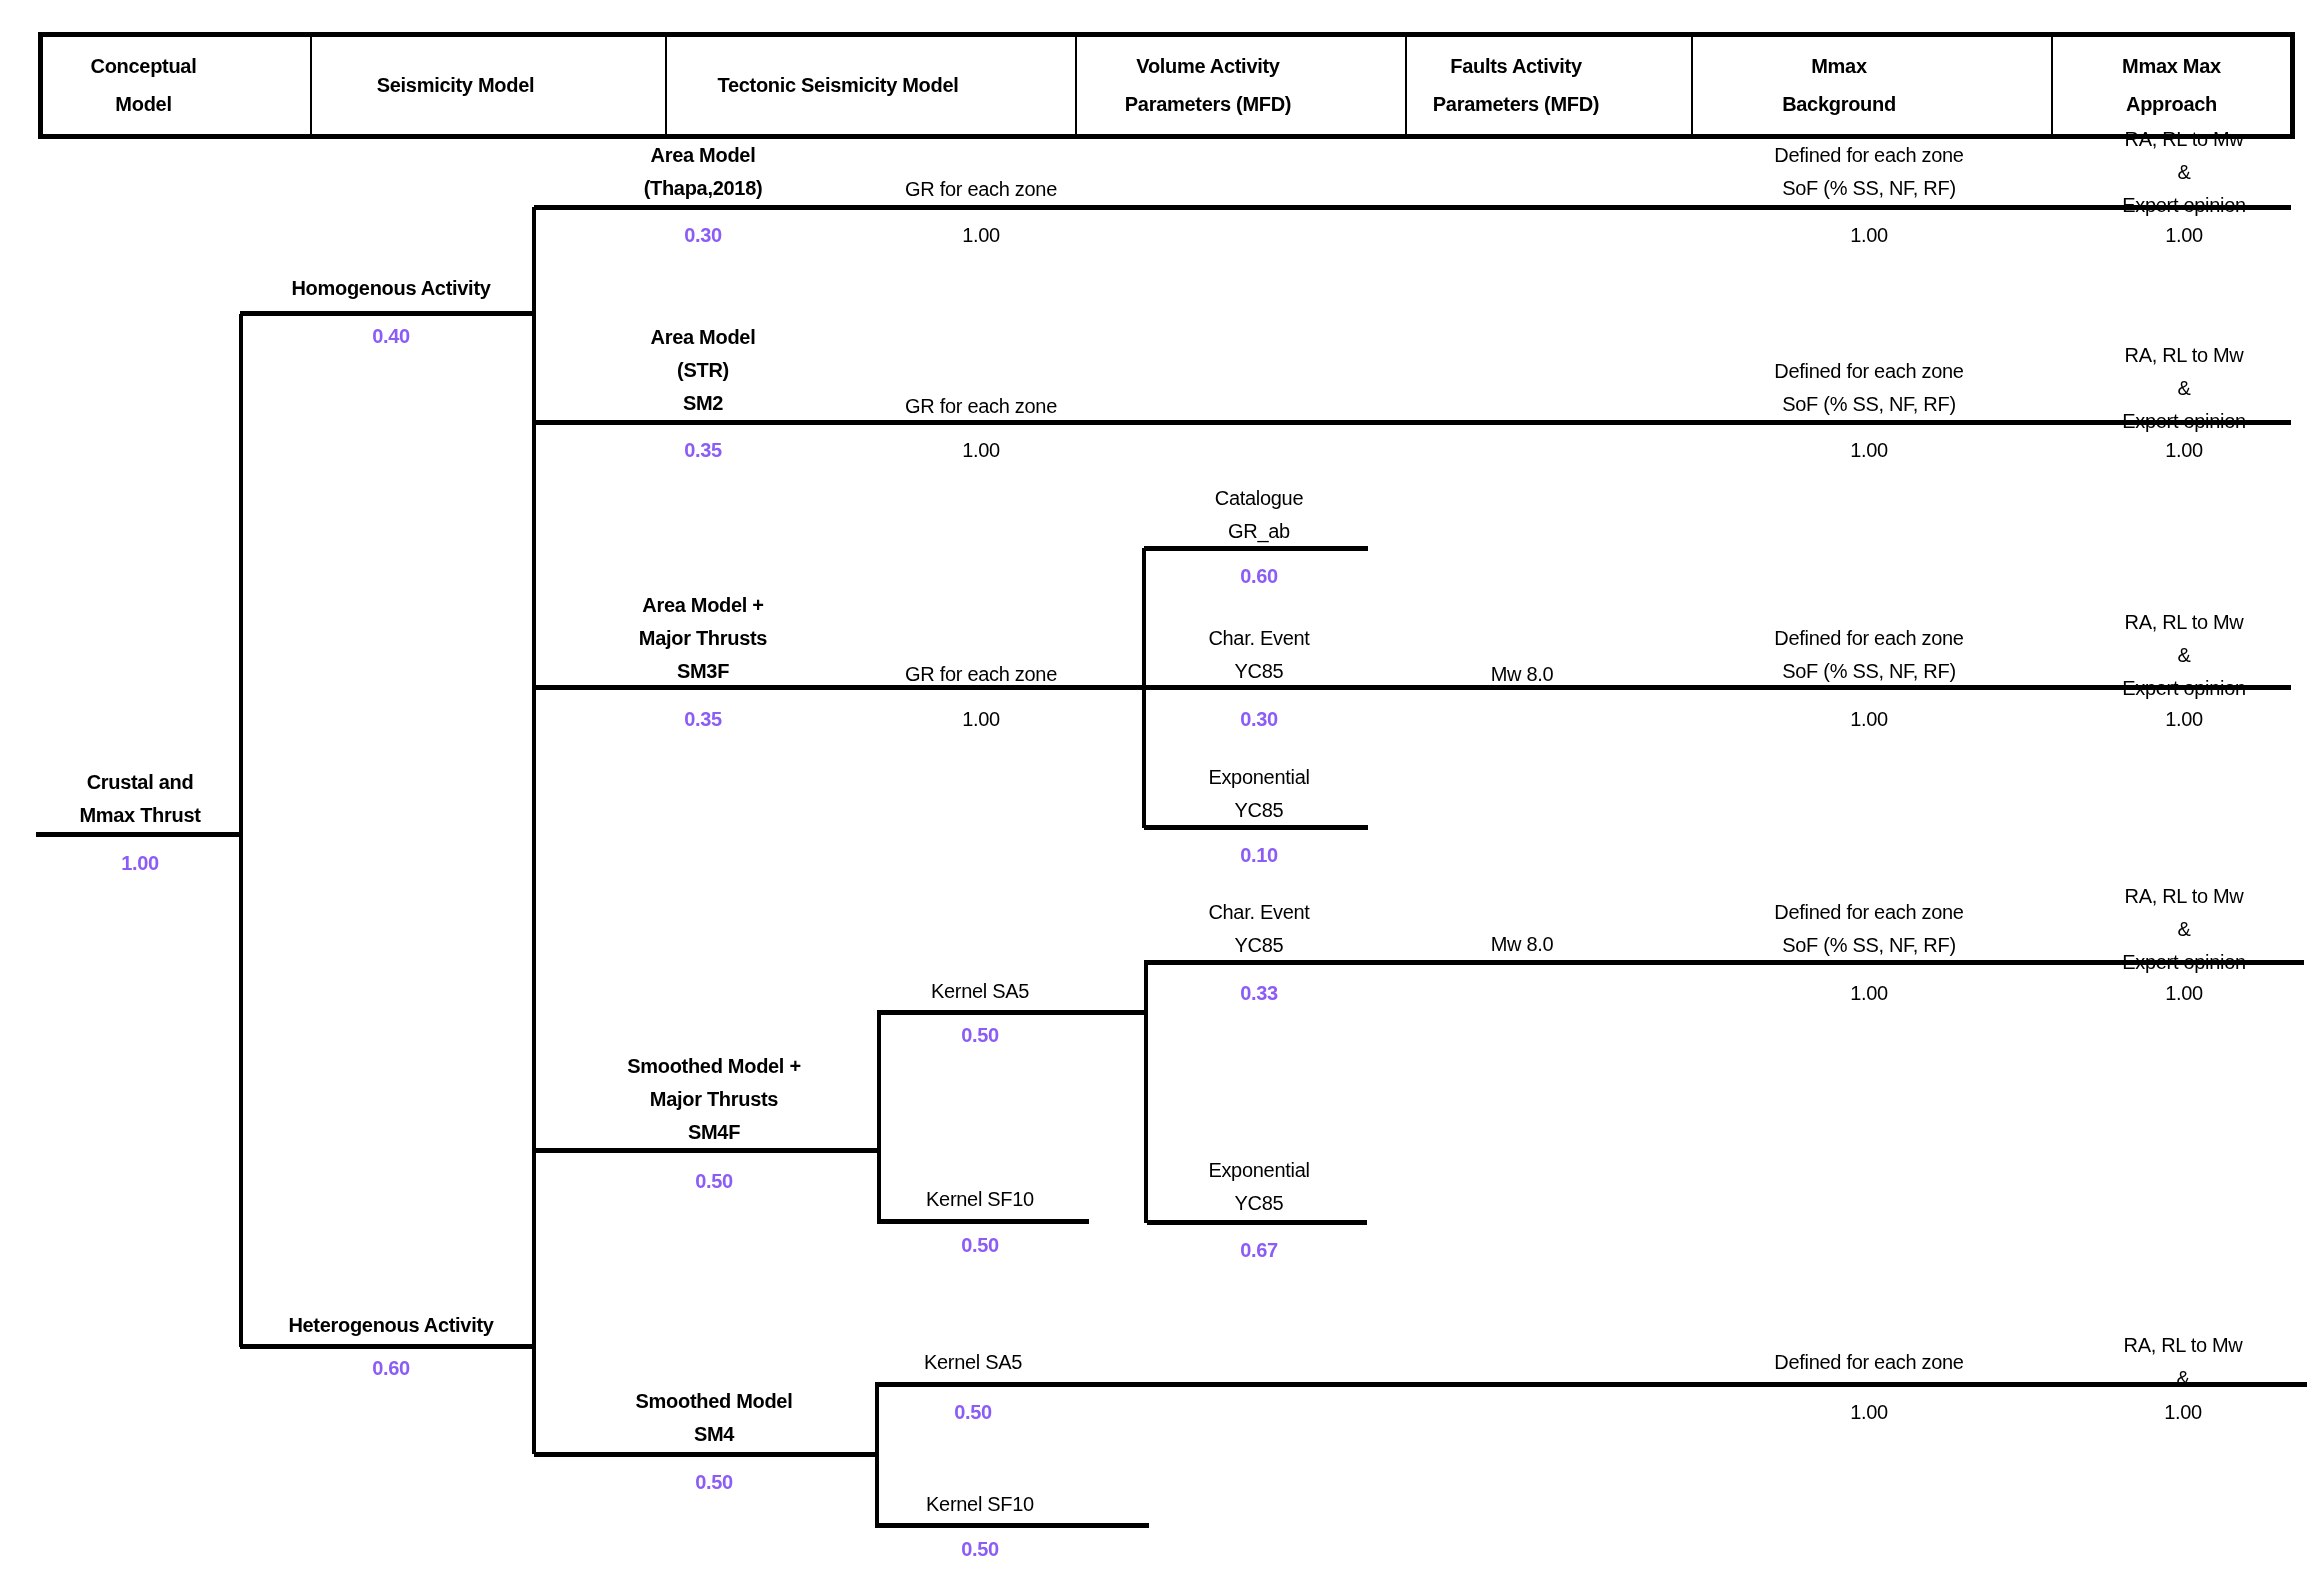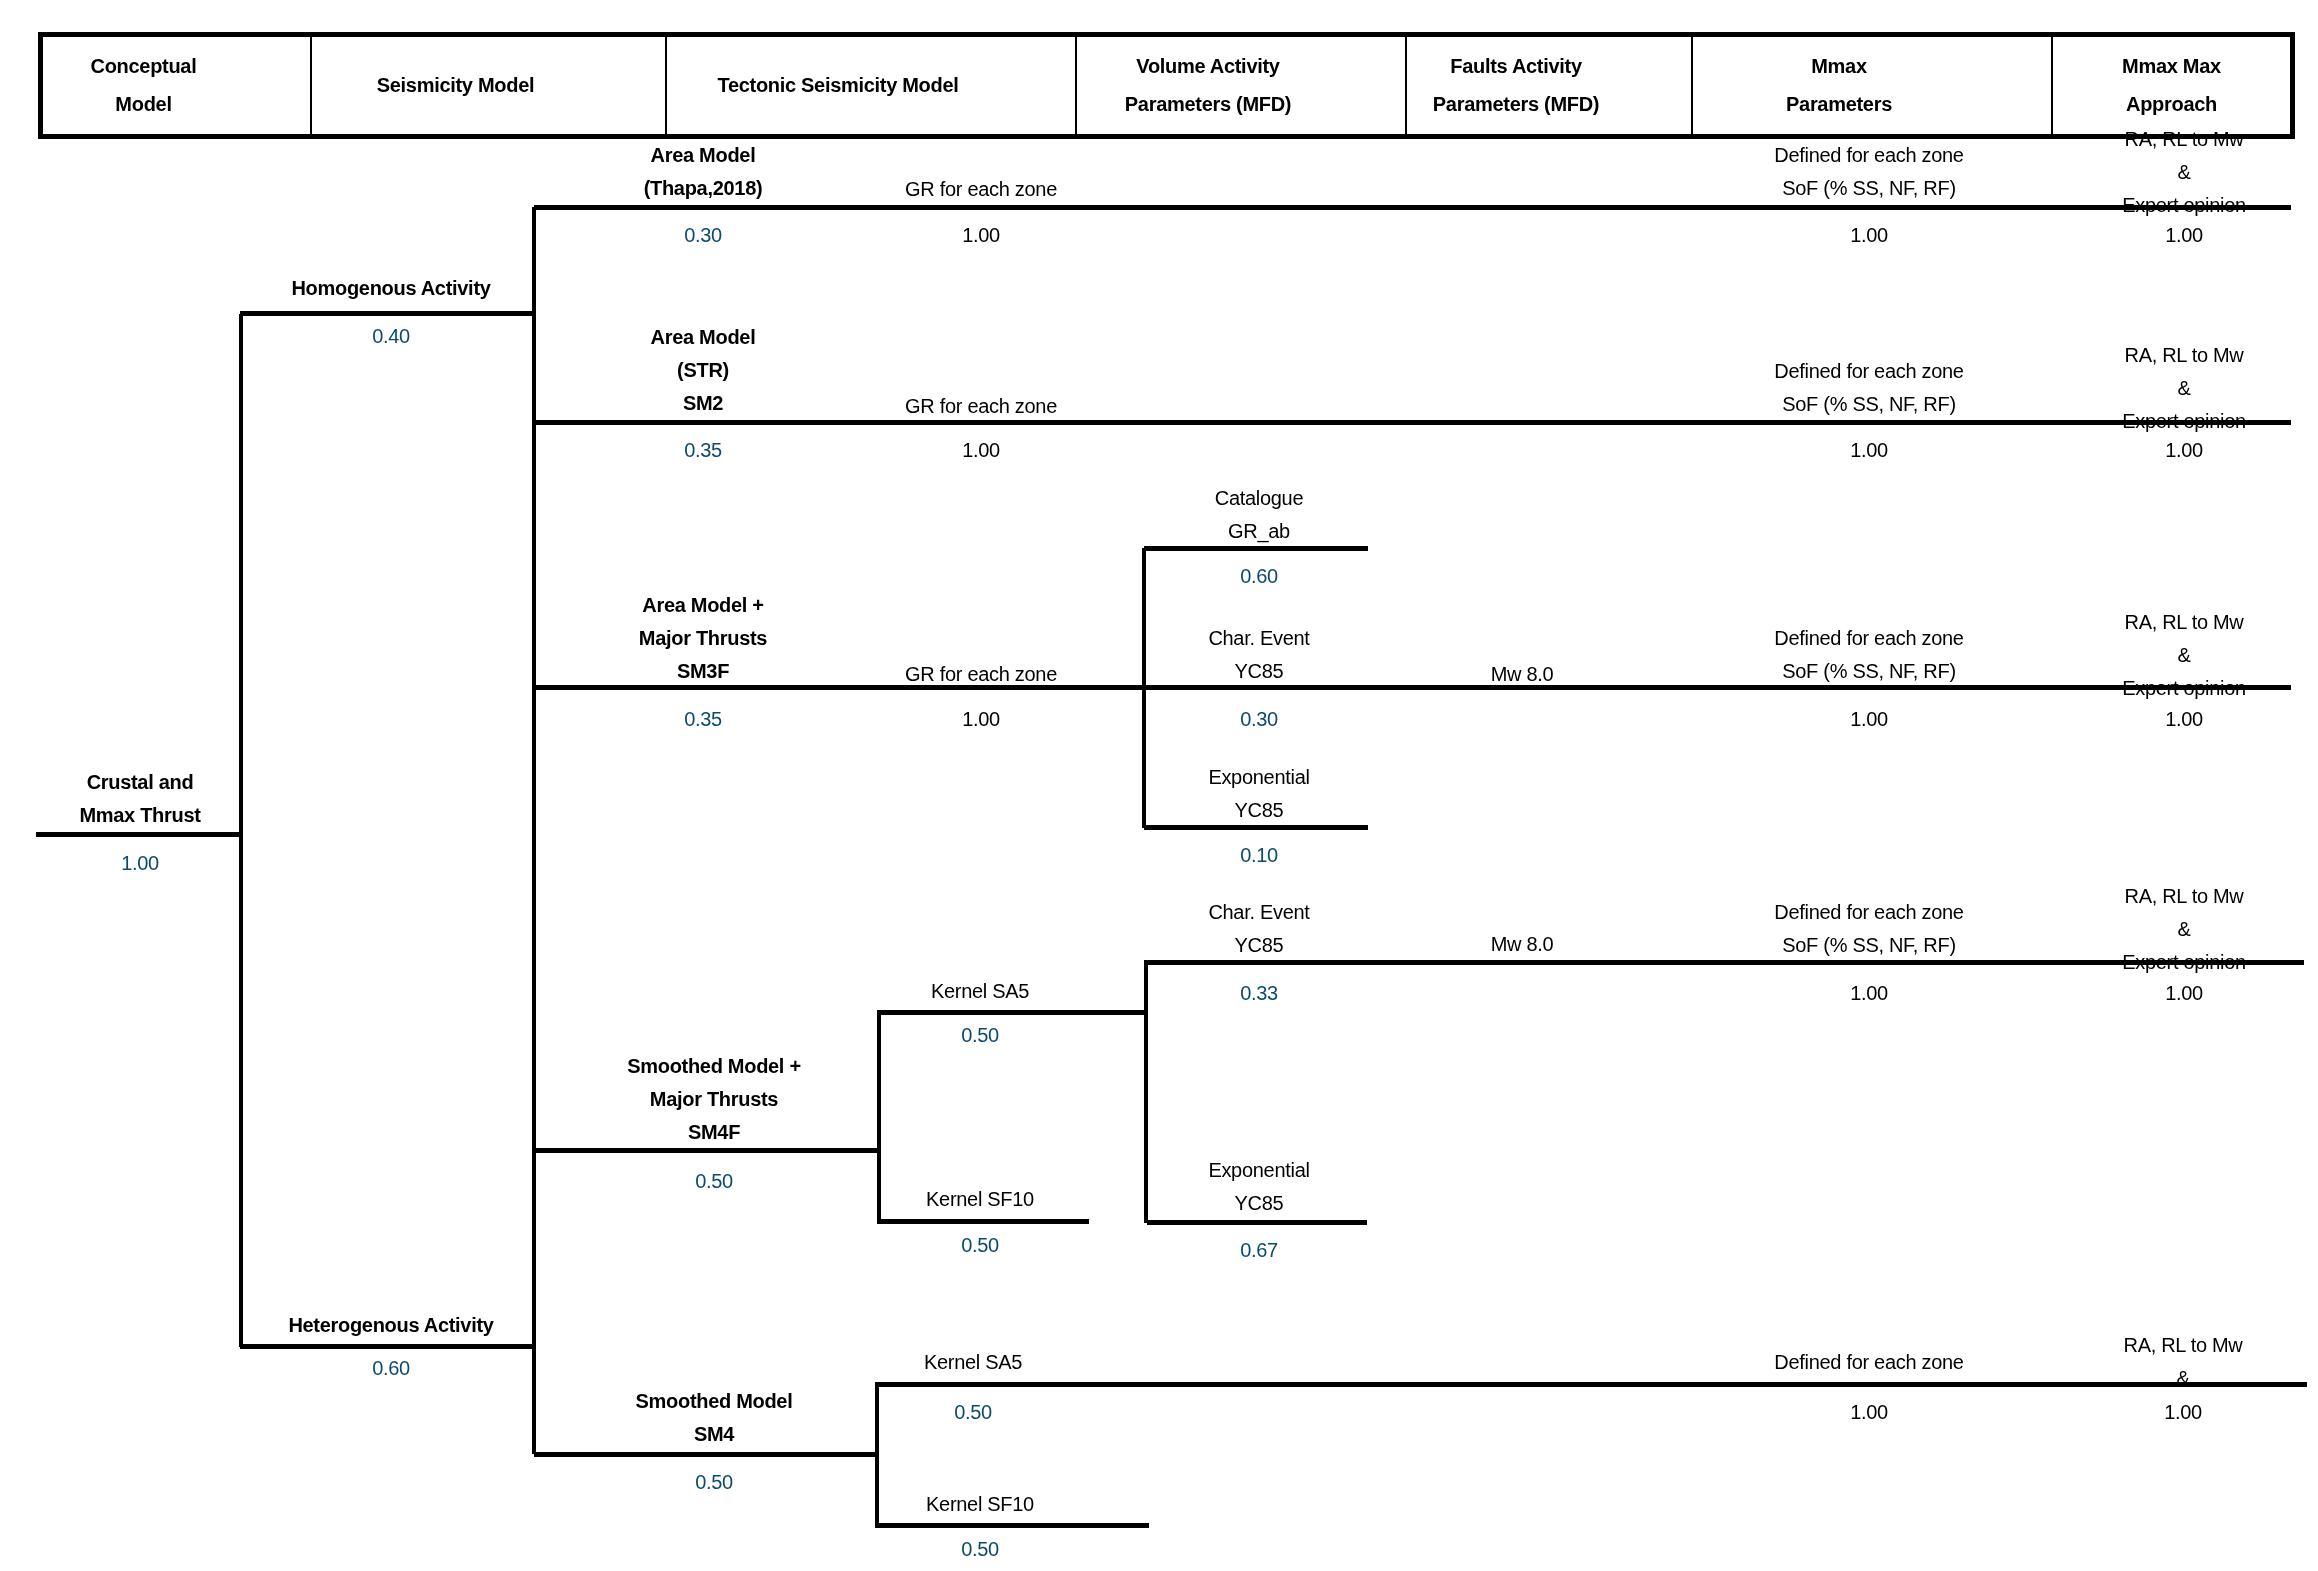--- a/index.html
+++ b/index.html
@@ -43,38 +43,38 @@
   
   .t{
     position:absolute;
     transform:translate(-50%,-50%);
     text-align:center;
     white-space:pre-line;
     line-height:33px;
     letter-spacing:-0.3px;
   }
   .b{font-weight:bold;}
-  .r{color:#0c4a6e;font-weight:normal;}
+  .r{color:#8b5cf6;font-weight:bold;}
 </style>
 </head>
 <body>
 
 <div id="canvas">
 
   <div class="hdr">
     <div class="hc" style="width:201px">Conceptual
 Model</div>
     <div class="hc" style="width:290px">Seismicity Model</div>
     <div class="hc" style="width:344px">Tectonic Seismicity Model</div>
     <div class="hc" style="width:265px">Volume Activity
 Parameters (MFD)</div>
     <div class="hc" style="width:220px">Faults Activity
 Parameters (MFD)</div>
     <div class="hc" style="width:295px">Mmax
-Parameters</div>
+Background</div>
     <div class="hc" style="width:239px">Mmax Max
 Approach</div>
   </div>
 
   <div class="hl" style="left:534px;top:205px;width:1757px"></div>
   <div class="hl" style="left:240px;top:311px;width:293px"></div>
   <div class="hl" style="left:534px;top:420px;width:1757px"></div>
   <div class="hl" style="left:1144px;top:546px;width:224px"></div>
   <div class="hl" style="left:534px;top:685px;width:1757px"></div>
   <div class="hl" style="left:1144px;top:825px;width:224px"></div>

